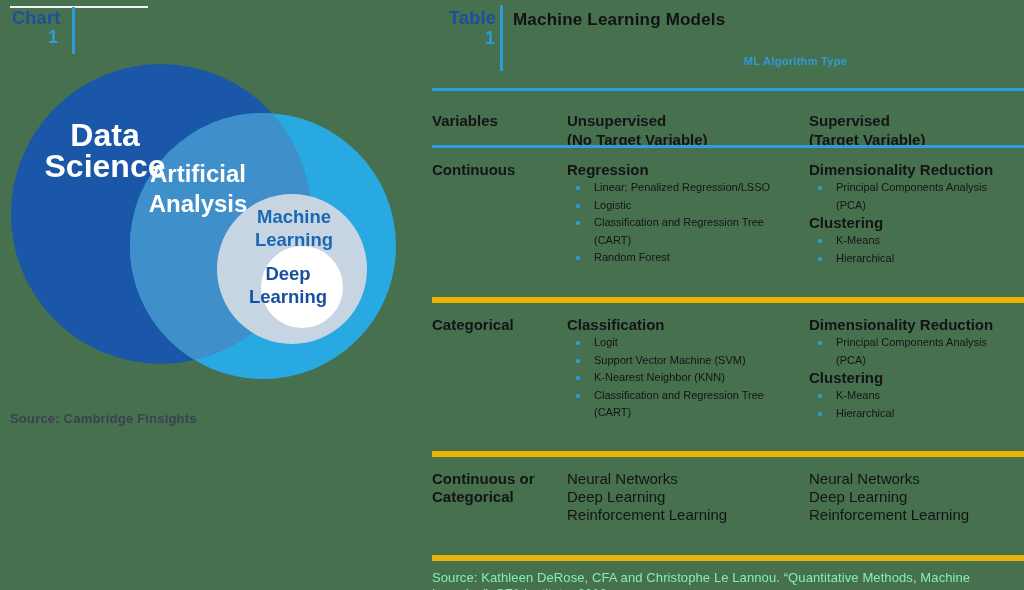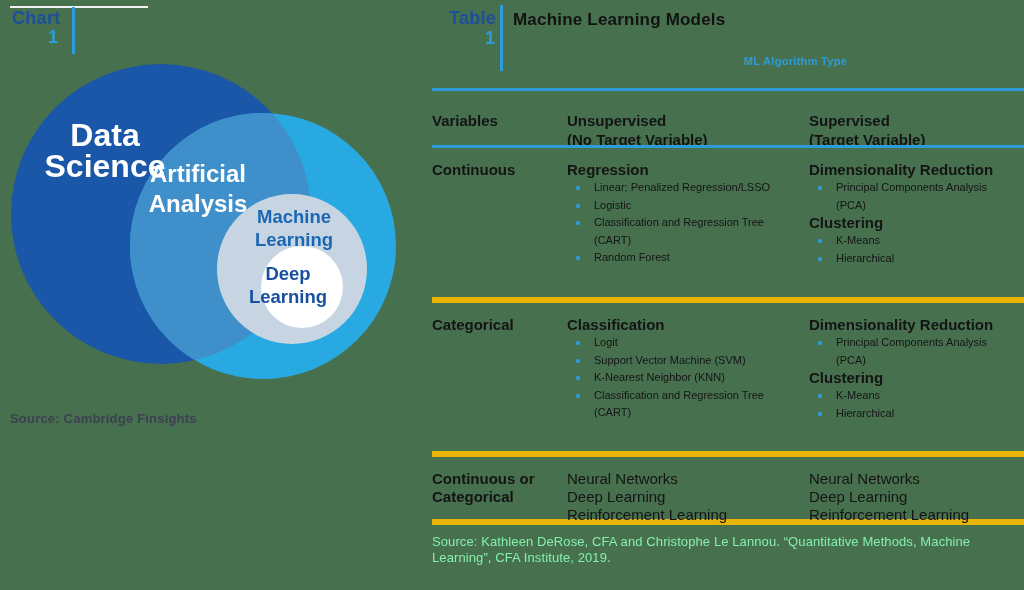--- a/index.html
+++ b/index.html
@@ -49,21 +49,21 @@
   .hdr-cell { font-weight:bold; font-size:15px; line-height:19px; padding-top:5px;margin-top:10px; }
 
   .rows-wrap { position:absolute; left:0; top:148px; width:592px; }
   .trow {
     display:grid; grid-template-columns:135px 242px 215px;
     border-bottom:6px solid #eab308;
     padding-top:13px;
   }
   .trow-0 { height:155px; }
   .trow-1 { height:154px; }
-  .trow-2 { height:68px; }
+  .trow-2 { height:104px; }
   .var-cell { font-weight:bold; font-size:15px; line-height:18px; padding-right:14px; }
   .body-cell { padding-right:30px; }
   .cell-heading { font-weight:bold; font-size:15px; line-height:18px; }
   .cell-text { font-size:15px; line-height:18px; }
   .bullet-line { display:flex; align-items:flex-start; }
   .bullet-dot {
     flex:0 0 auto; width:4px; height:4px; margin:7px 14px 0 9px;
     background:#2D9CDB; border-radius:1.5px;
   }
   .bullet-text { font-size:11px; line-height:17.5px; }

